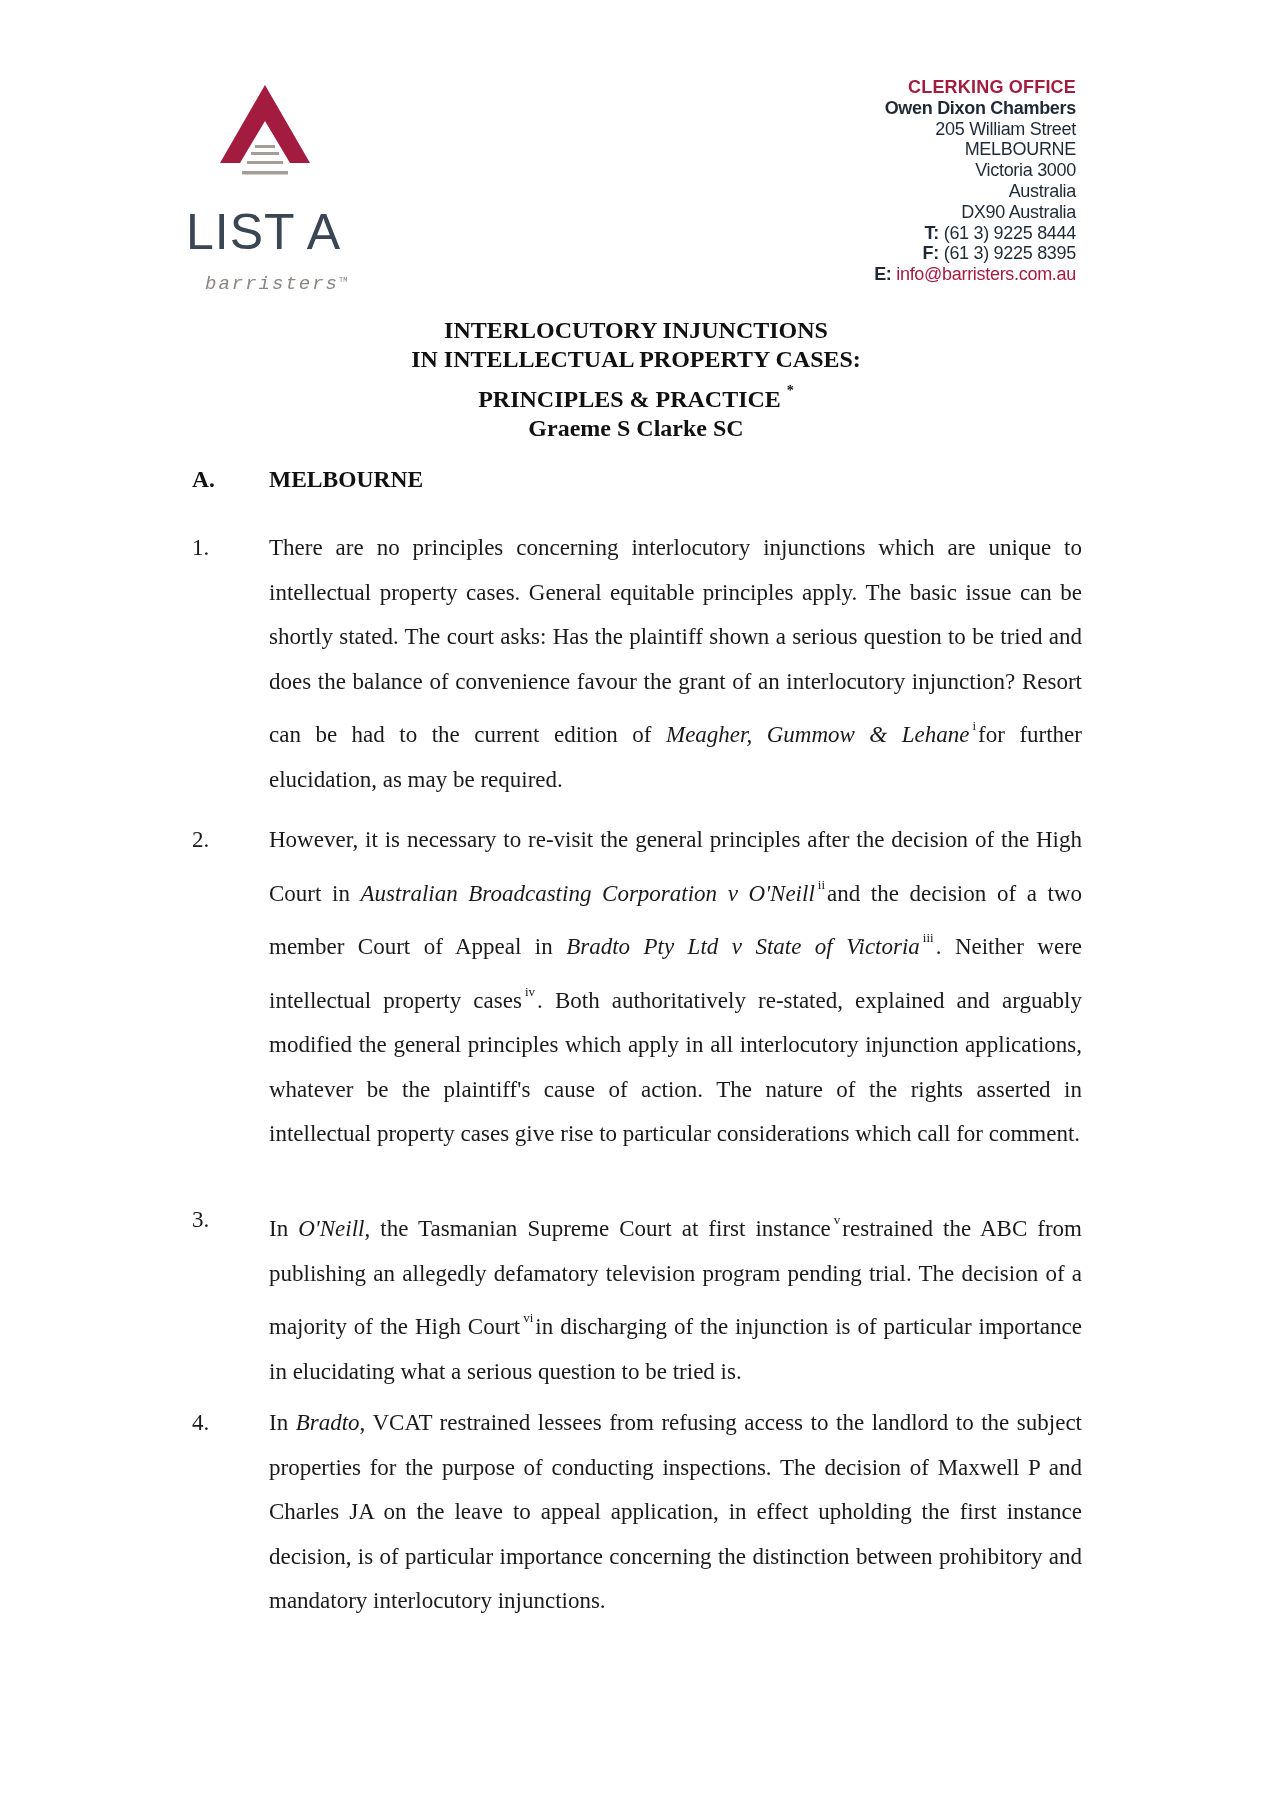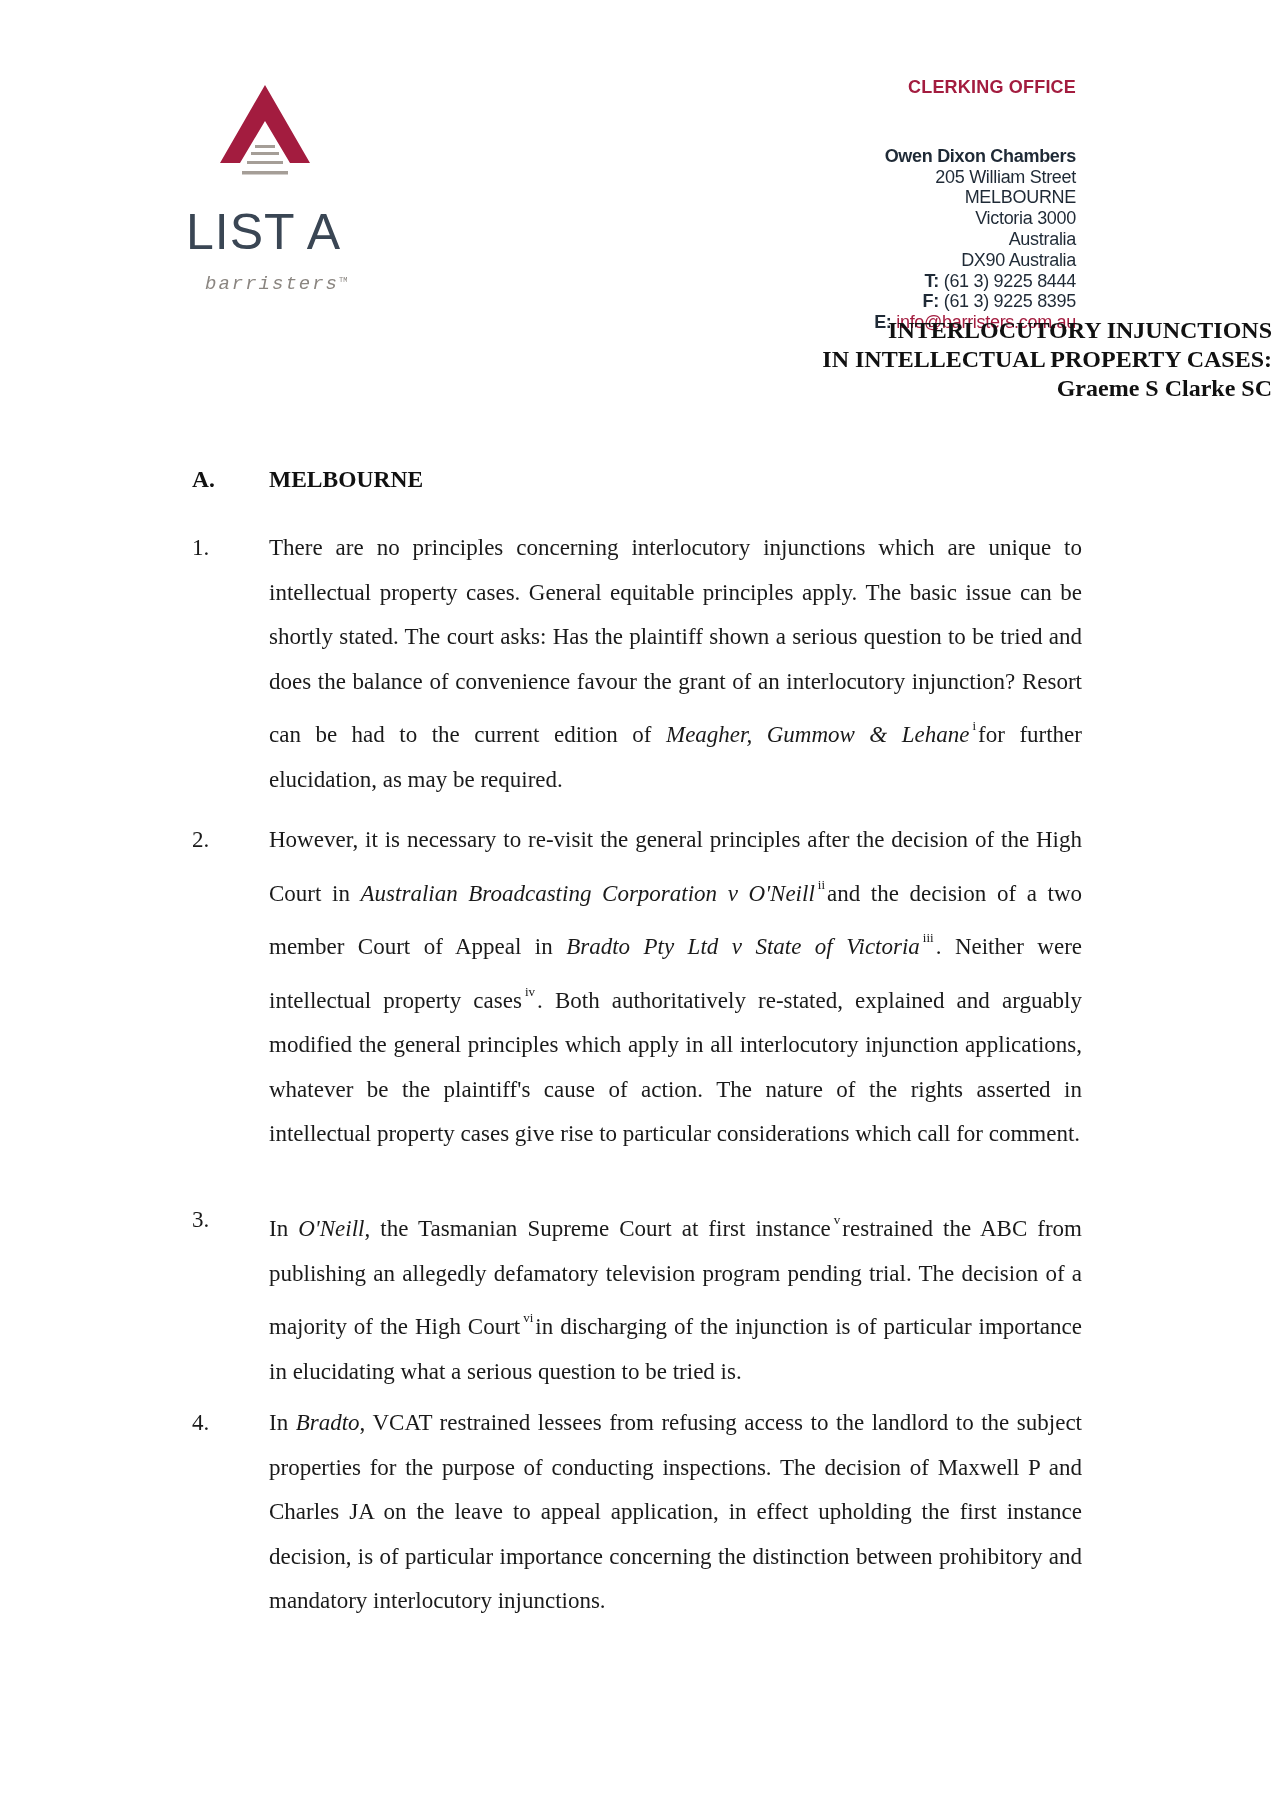--- a/index.html
+++ b/index.html
@@ -7,25 +7,25 @@
   .page { position: absolute; left: 0; top: 0; width: 1272px; height: 1800px; background: #fff; }
 
   .logo { position: absolute; left: 180px; top: 85px; width: 180px; height: 215px; }
   .logo-mark { position: absolute; left: 40px; top: 0; width: 90px; height: 105px; }
   .logo-word { position: absolute; left: 6px; top: 122px; font-family: "Liberation Sans", sans-serif; font-size: 50px; color: #3a4654; letter-spacing: 1px; font-weight: normal; line-height: 1; text-align: right; }
   .logo-sub { position: absolute; left: 25px; top: 188px; font-family: Liberation Mono, monospace; font-style: italic; font-size: 19px; color: #8a8580; letter-spacing: 2px; }
   .logo-sub sup { font-size: 7px; font-style: normal; letter-spacing: 0; }
 
   .office { position: absolute; right: 196px; top: 77px; text-align: right; font-family: "Liberation Sans", sans-serif; font-size: 18px; line-height: 20.8px; color: #1f2a36; letter-spacing: -0.3px; }
   .office .o-title { color: #a31c3f; font-weight: bold; letter-spacing: 0.2px; }
-  .office .o-name { font-weight: bold; color: #1f2a36; margin-top: 48px; }
+  .office .o-name { font-weight: bold; color: #1f2a36; }
   .office .lbl { font-weight: bold; color: #1f2a36; }
   .office .email { color: #a31c3f; }
 
-  .title-block { position: absolute; left: 0; width: 1272px; top: 316px; text-align: right; font-family: "Liberation Serif", serif; font-weight: bold; font-size: 24px; line-height: 29px; color: #111; }
+  .title-block { position: absolute; left: 0; width: 1272px; top: 316px; text-align: center; font-family: "Liberation Serif", serif; font-weight: bold; font-size: 24px; line-height: 29px; color: #111; }
   .title-block .line3 { margin-top: 2px; }
   .title-block sup { font-size: 14px; vertical-align: 12px; margin-left: 6px; }
 
   .body-text { font-family: "Liberation Serif", serif; font-size: 23px; color: #1a1a1a; }
   .heading { position: absolute; top: 466px; left: 192px; font-family: "Liberation Serif", serif; font-weight: bold; font-size: 23.5px; color: #111; }
   .heading .num { position: absolute; left: 0; }
   .heading .txt { position: absolute; left: 77px; white-space: nowrap; }
 
   .para { position: absolute; left: 192px; width: 890px; }
   .para .pnum { position: absolute; left: 0; top: 0; line-height: 44.5px; }
@@ -64,20 +64,21 @@
     <div>Australia</div>
     <div>DX90 Australia</div>
     <div><span class="lbl">T:</span> <span>(61 3) 9225 8444</span></div>
     <div><span class="lbl">F:</span> <span>(61 3) 9225 8395</span></div>
     <div><span class="lbl">E:</span> <span class="email">info@barristers.com.au</span></div>
   </div>
 
   <div class="title-block">
     <div>INTERLOCUTORY INJUNCTIONS</div>
     <div>IN INTELLECTUAL PROPERTY CASES:</div>
+    <div class="line3"><span>PRINCIPLES &amp; PRACTICE</span><sup>*</sup></div>
     <div>Graeme S Clarke SC</div>
   </div>
 
   <div class="heading">
     <span class="num">A.</span>
     <span class="txt">MELBOURNE</span>
   </div>
 
   <div class="para body-text" id="p1">
     <span class="pnum">1.</span>

